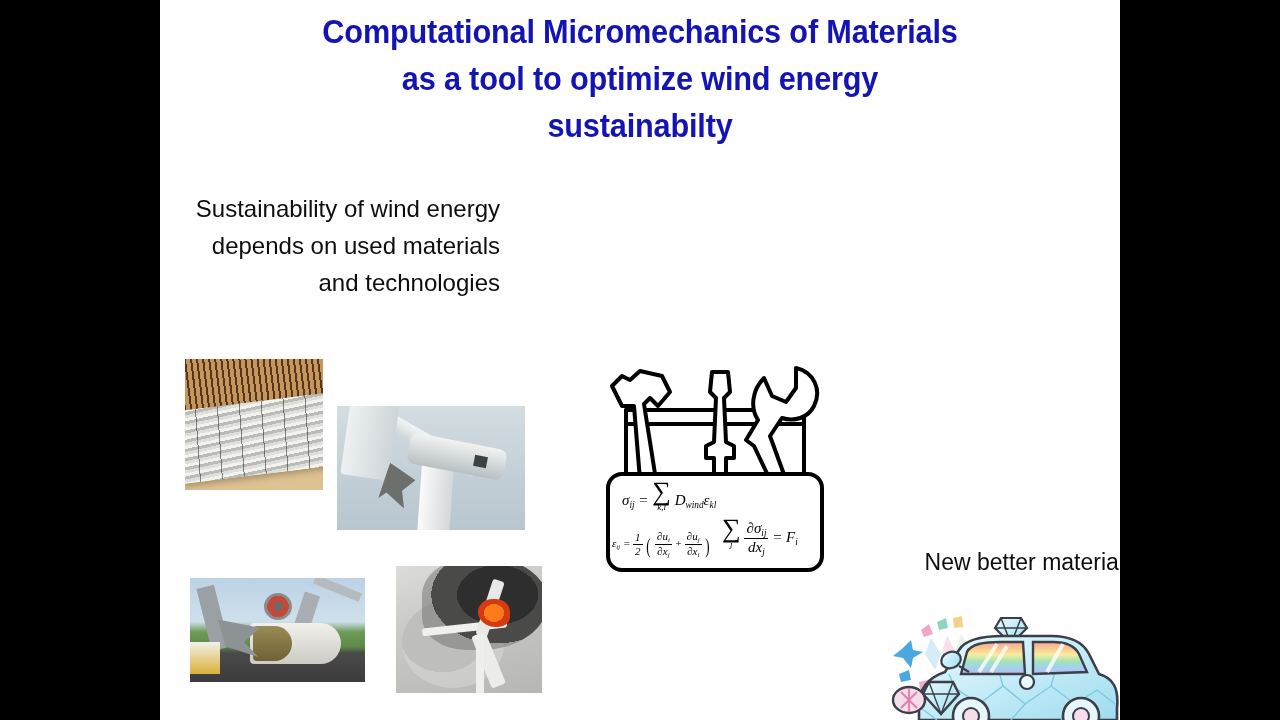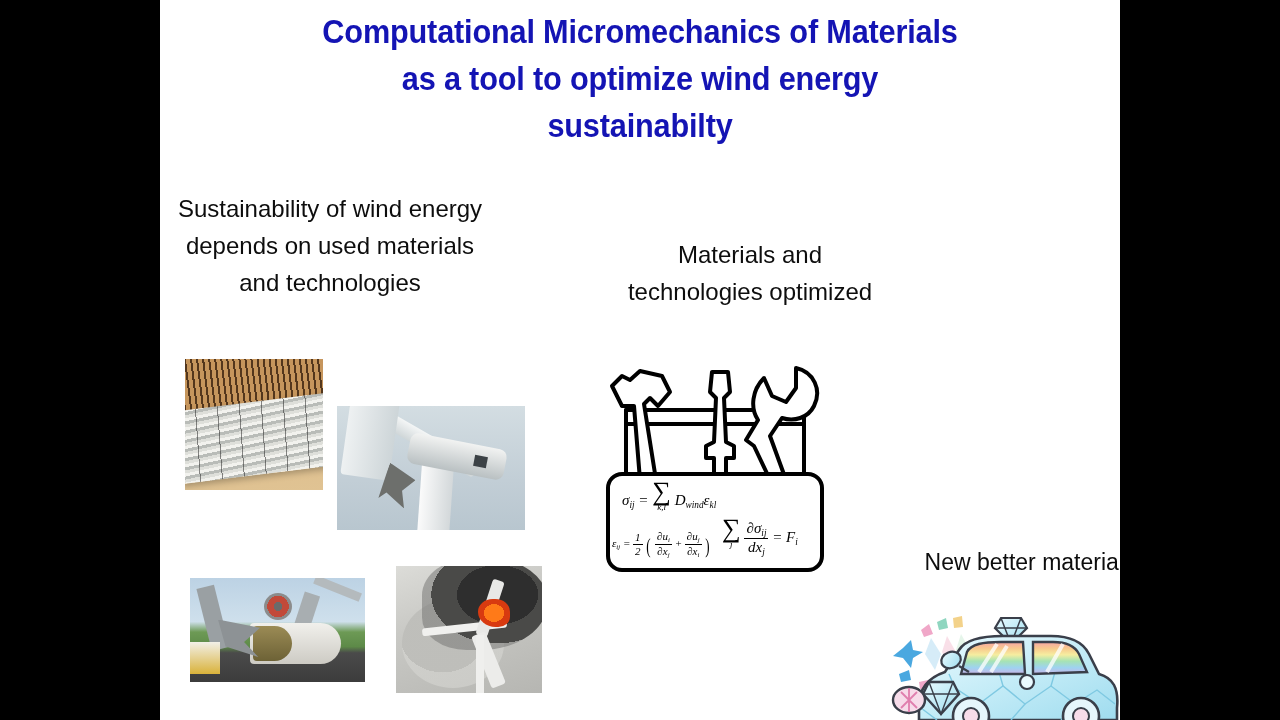--- a/index.html
+++ b/index.html
@@ -16,21 +16,21 @@
   #title{position:absolute;left:20px;top:8px;width:920px;
          text-align:center;color:#1414b4;font-weight:bold;
          font-size:33px;line-height:47px;letter-spacing:-0.2px;
          font-family:"Liberation Sans Narrow","Liberation Sans",sans-serif;
          transform:scaleX(0.93);transform-origin:50% 0;}
   #title .tl{display:block;white-space:nowrap;}
 
   
   .caption{position:absolute;color:#0d0d0d;text-align:center;
            font-size:24px;line-height:37px;font-weight:normal;}
-  #cap-left{left:10px;top:190px;width:320px;}
+  #cap-left{left:20px;top:190px;width:320px;text-align:right;}
   #cap-mid{left:455px;top:236px;width:270px;}
   #cap-right{left:760px;top:544px;width:220px;font-size:23px;line-height:36px;}
 
   
   .photo{position:absolute;overflow:hidden;background:#cfcfcf;}
 
   
   #photo-rebar{left:25px;top:359px;width:138px;height:131px;
      background:
        
@@ -144,21 +144,20 @@
 <div id="stage">
   <div id="slide">
 
     <div id="title">
       <span class="tl">Computational Micromechanics of Materials</span>
       <span class="tl">as a tool to optimize wind energy</span>
       <span class="tl">sustainabilty</span>
     </div>
 
     <div class="caption" id="cap-left">Sustainability of wind energy depends on used materials and technologies</div>
-    <div class="caption" id="cap-mid">Materials and technologies optimized</div>
     <div class="caption" id="cap-right">New better materials</div>
 
     <div class="photo" id="photo-rebar">
       <div class="rebar"></div>
       <div class="rebar2"></div>
       <div class="sheets"></div>
       <div class="ties"></div>
     </div>
 
     <div class="photo" id="photo-turbine">

